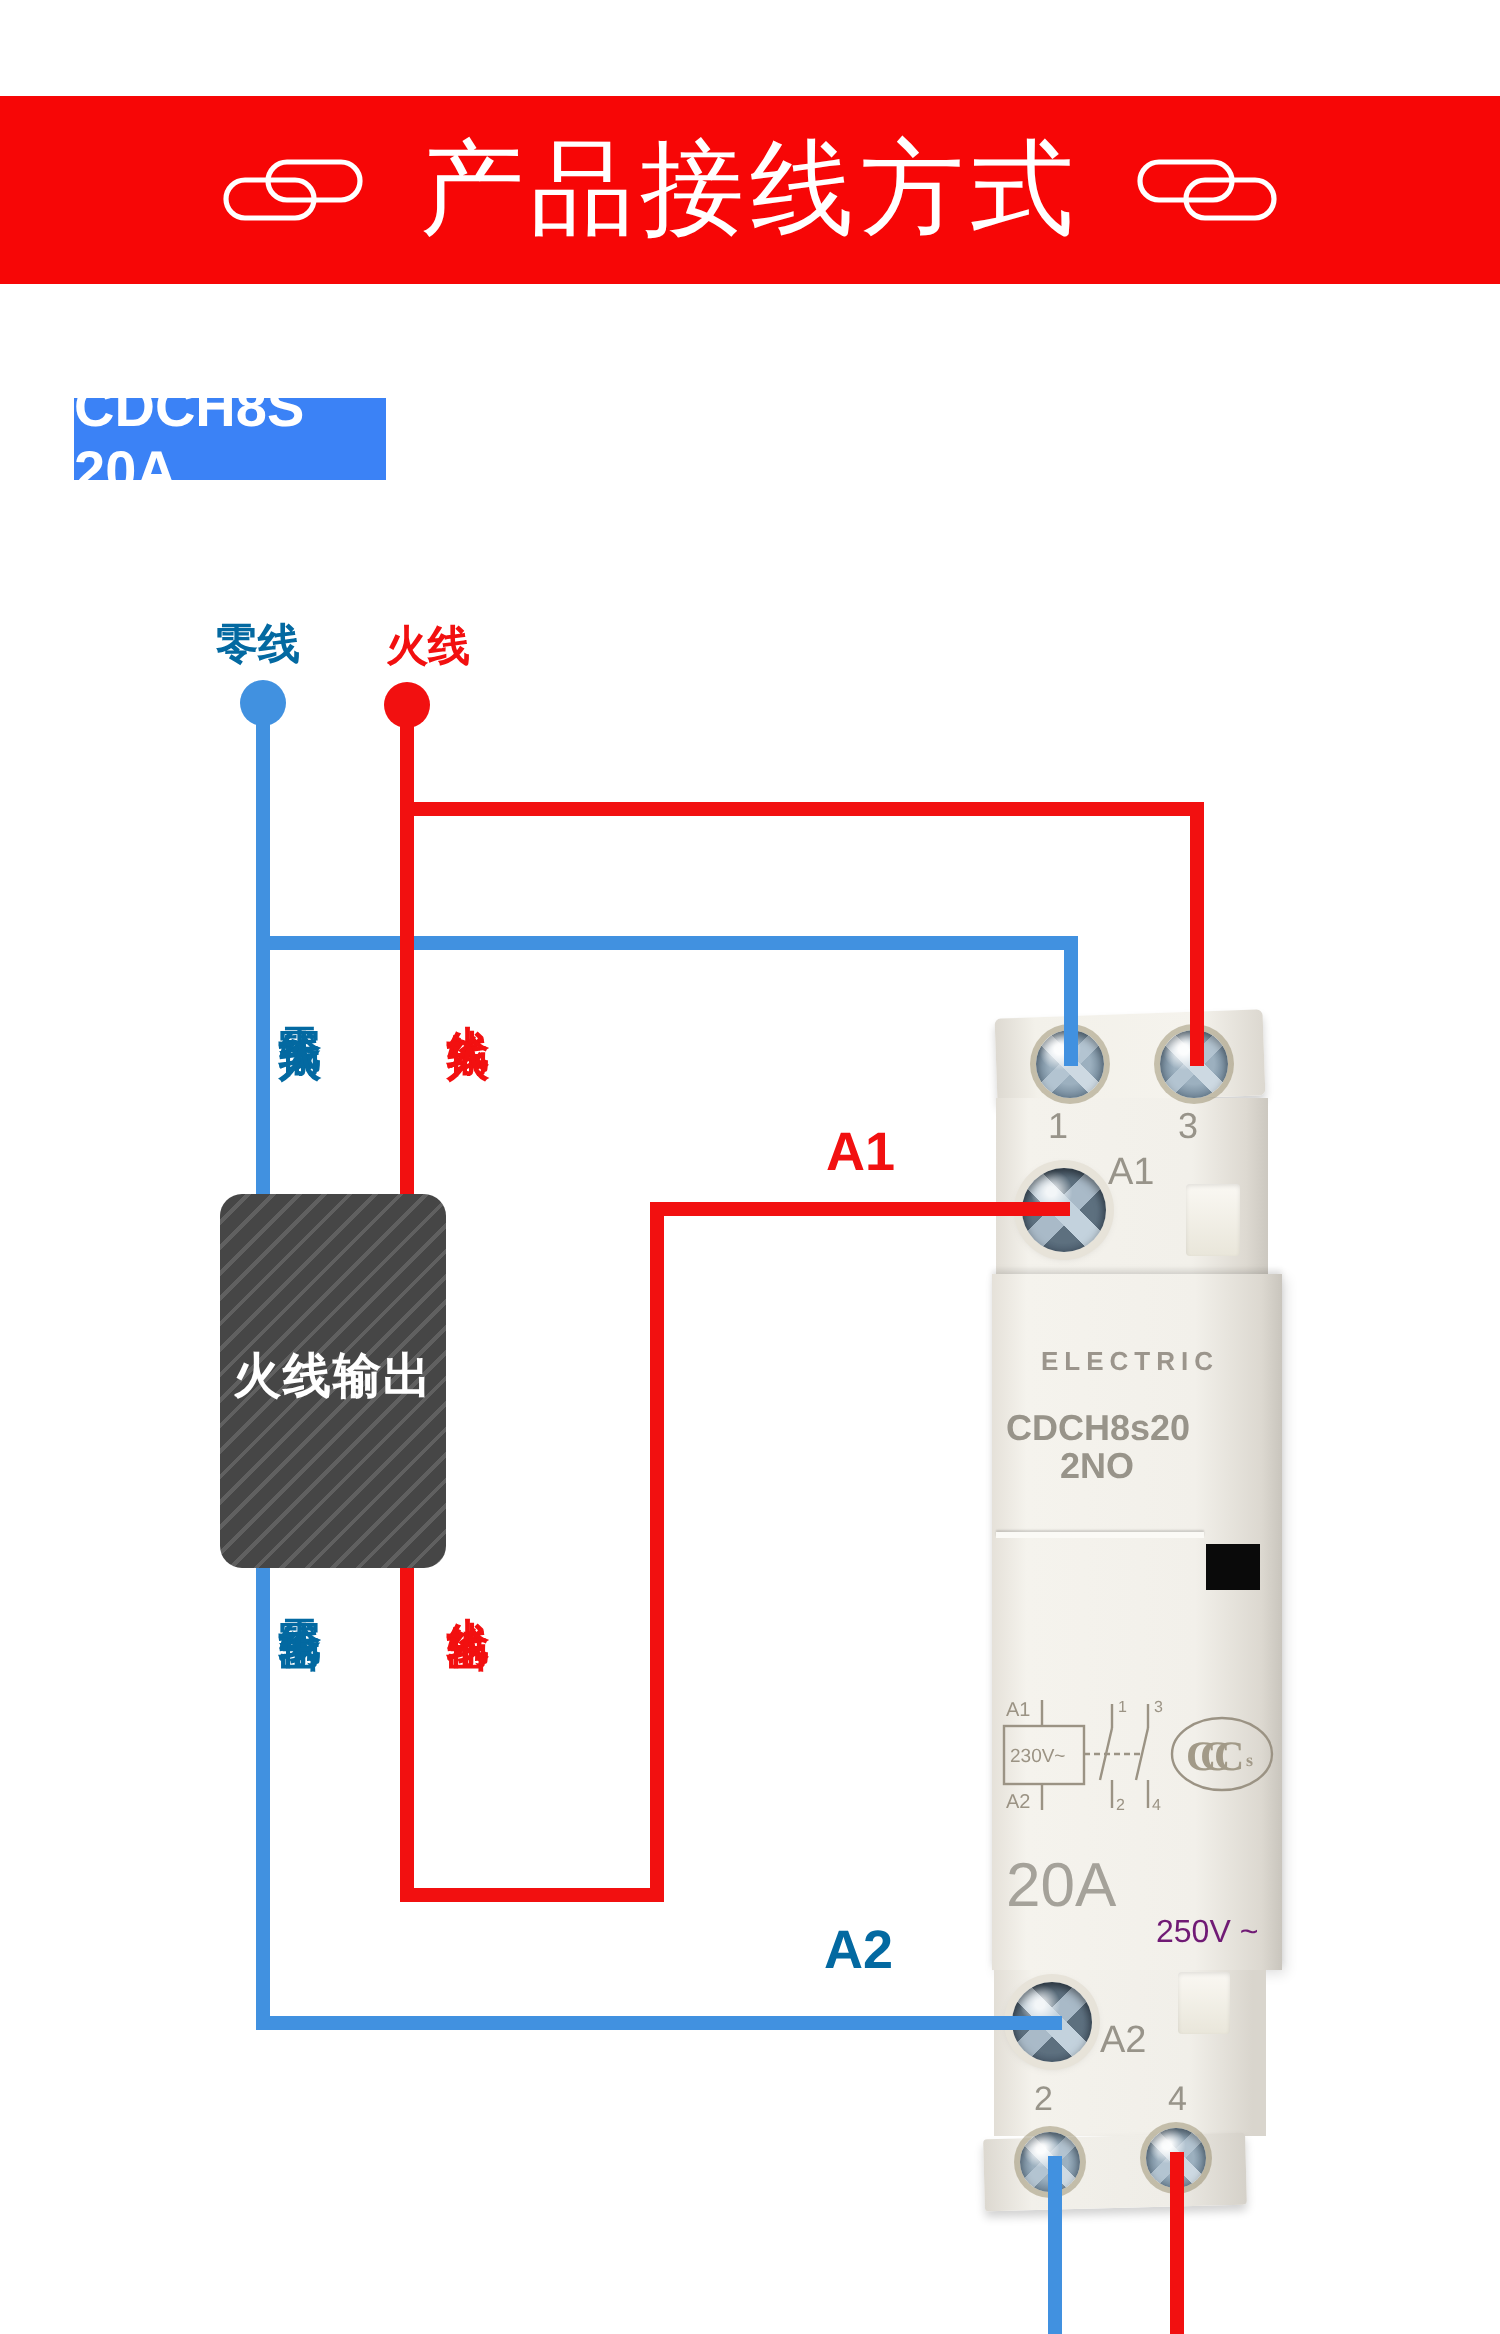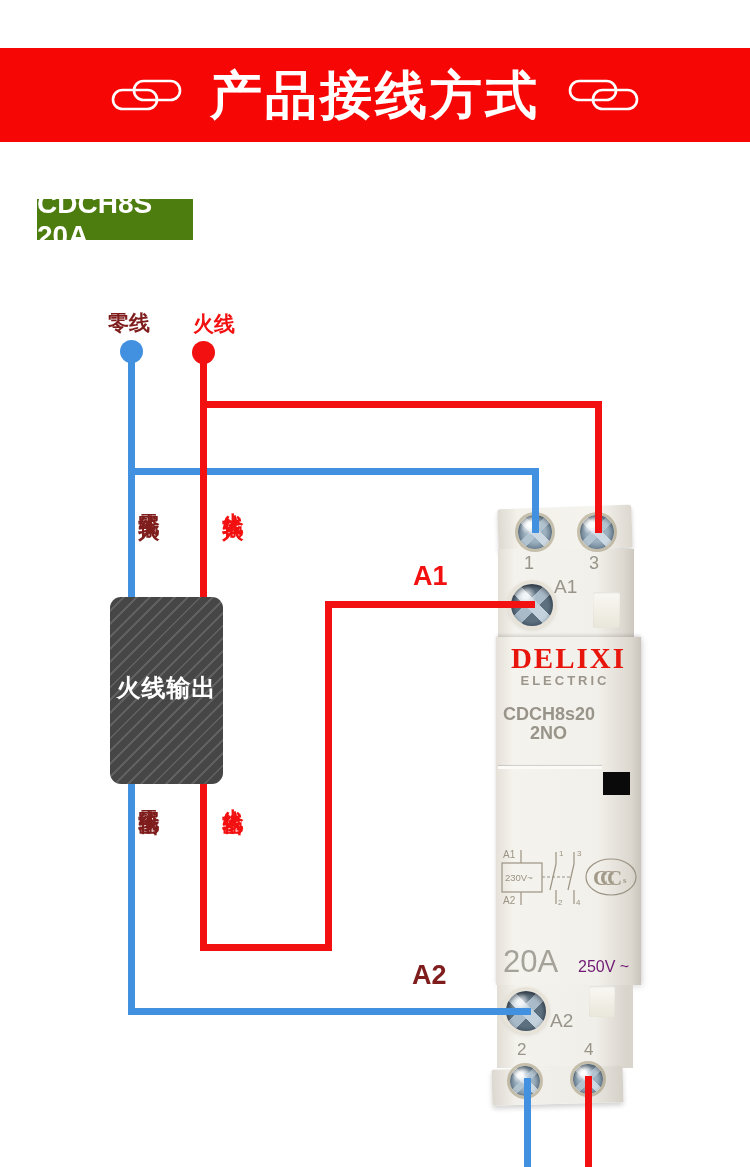--- a/index.html
+++ b/index.html
@@ -2,44 +2,44 @@
 <html><head>
 <meta charset="utf-8">
 <style>
   html,body{margin:0;padding:0;background:#fff;}
   #page{position:relative;width:750px;height:1167px;background:#ffffff;overflow:hidden;
         font-family:"Liberation Sans", sans-serif;}
 
   
   .banner{position:absolute;left:0;top:48px;width:750px;height:94px;background:#f70606;
           display:flex;align-items:center;justify-content:center;gap:26px;}
-  .banner-title{color:#fff;font-size:52px;font-weight:bold;letter-spacing:3px;line-height:1;}
+  .banner-title{color:#fff;font-size:52px;font-weight:normal;letter-spacing:3px;line-height:1;}
   .clip{width:74px;height:32px;}
   .clip svg{width:100%;height:100%;}
   .clip.mir{transform:scaleX(-1);}
 
   
-  .badge{position:absolute;left:37px;top:199px;width:156px;height:41px;background:#4d7c0f;
+  .badge{position:absolute;left:37px;top:199px;width:156px;height:41px;background:#3b82f6;
          color:#fff;font-size:28px;font-weight:bold;display:flex;align-items:center;
          justify-content:center;letter-spacing:0;}
 
   
   .wire{position:absolute;z-index:3;}
   .wire.blue{background:#4191e0;}
   .wire.red{background:#f21010;}
   .wire.v{width:7px;}
   .wire.h{height:7px;}
   .dot{position:absolute;width:23px;height:23px;border-radius:50%;z-index:3;}
   .dot.blue{background:#4191e0;}
   .dot.red{background:#f21010;}
 
   
   .lbl{position:absolute;font-weight:bold;z-index:5;line-height:1;
        text-shadow:0 0 3px #fff,0 0 3px #fff;}
-  .lbl.blue{color:#7f1d1d;}
+  .lbl.blue{color:#0369a1;}
   .lbl.red{color:#f21010;margin-left:12px;}
   .vlabel{writing-mode:vertical-rl;text-orientation:upright;font-size:21px;letter-spacing:2px;}
 
   
   .devbox{position:absolute;left:110px;top:597px;width:113px;height:187px;z-index:4;
           border-radius:11px;background-color:#464646;
           background-image:repeating-linear-gradient(135deg,rgba(255,255,255,.14) 0 2px,transparent 2px 9px);
           display:flex;align-items:center;justify-content:center;}
   .devbox span{color:#fff;font-size:24px;font-weight:bold;letter-spacing:1px;margin-top:-6px;}
 
@@ -154,21 +154,20 @@
   <div class="screw big" style="left:511px;top:584px;width:42px;height:42px;"></div>
   <div class="screw big" style="left:506px;top:991px;width:40px;height:40px;"></div>
   <div class="screw" style="left:510px;top:1066px;width:30px;height:30px;"></div>
   <div class="screw" style="left:573px;top:1064px;width:30px;height:30px;"></div>
 
   <div class="ctext" style="left:524px;top:554px;font-size:18px;">1</div>
   <div class="ctext" style="left:589px;top:554px;font-size:18px;">3</div>
   <div class="ctext" style="left:554px;top:577px;font-size:19px;">A1</div>
   <div class="indic" style="left:593px;top:592px;width:27px;height:36px;"></div>
 
-  <div class="ctext brand" style="left:496px;top:644px;width:145px;text-align:center;">DELIXI</div>
   <div class="ctext brandsub" style="left:496px;top:674px;width:138px;text-align:center;">ELECTRIC</div>
   <div class="ctext" style="left:503px;top:705px;font-size:18px;font-weight:bold;">CDCH8s20</div>
   <div class="ctext" style="left:503px;top:724px;font-size:18px;font-weight:bold;margin-left:27px;">2NO</div>
 
   <div class="groove"></div>
   <div class="blacksq"></div>
 
   <svg class="schsvg" width="140" height="62" viewBox="0 0 140 62">
     <g stroke="#9b9384" stroke-width="1.2" fill="none">
       <line x1="22" y1="4" x2="22" y2="17"></line>
@@ -193,21 +192,21 @@
       <text x="77" y="59" font-size="8">4</text>
     </g>
     <g fill="#a29a88" font-family="Liberation Serif, serif" font-weight="bold">
       <text x="94" y="39" font-size="21">C</text>
       <text x="101" y="39" font-size="21">C</text>
       <text x="108" y="39" font-size="21">C</text>
       <text x="124" y="37" font-size="9">s</text>
     </g>
   </svg>
 
-  <div class="ctext" style="left:503px;top:946px;font-size:31px;color:#a5a29a;">20A</div>
+  <div class="ctext" style="left:503px;top:927px;font-size:31px;color:#a5a29a;">20A</div>
   <div class="ctext" style="left:578px;top:959px;font-size:16px;color:#701a75;">250V ~</div>
 
   <div class="ctext" style="left:550px;top:1011px;font-size:19px;">A2</div>
   <div class="indic" style="left:589px;top:986px;width:26px;height:31px;"></div>
   <div class="ctext" style="left:517px;top:1041px;font-size:17px;">2</div>
   <div class="ctext" style="left:584px;top:1041px;font-size:17px;">4</div>
 
 </div>
 
 </body></html>

